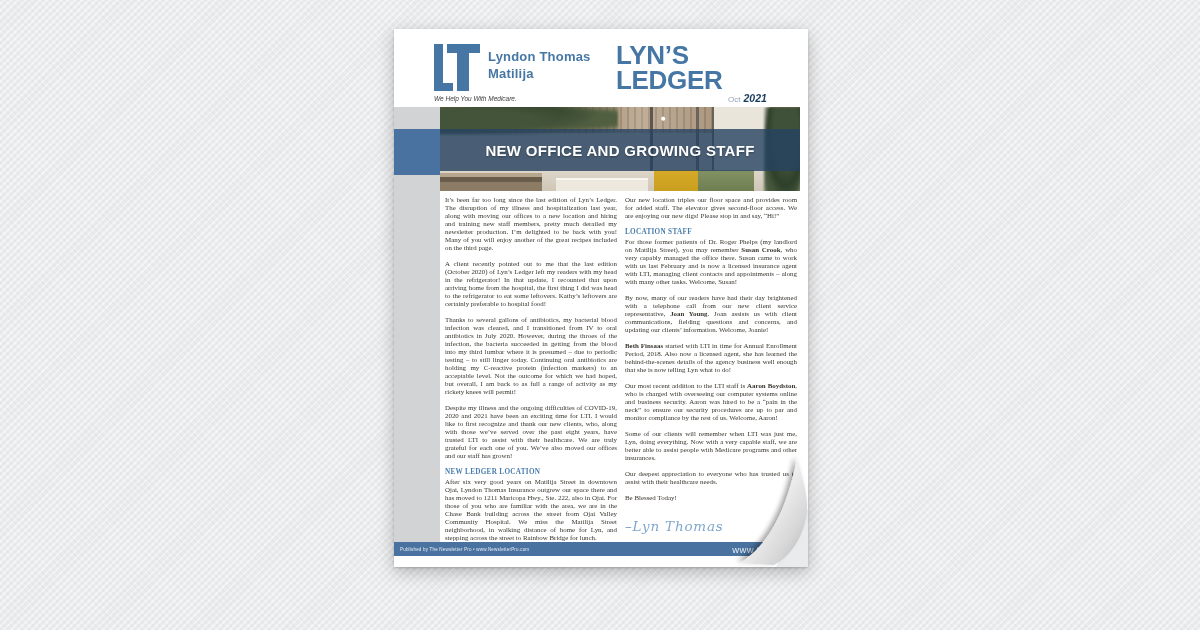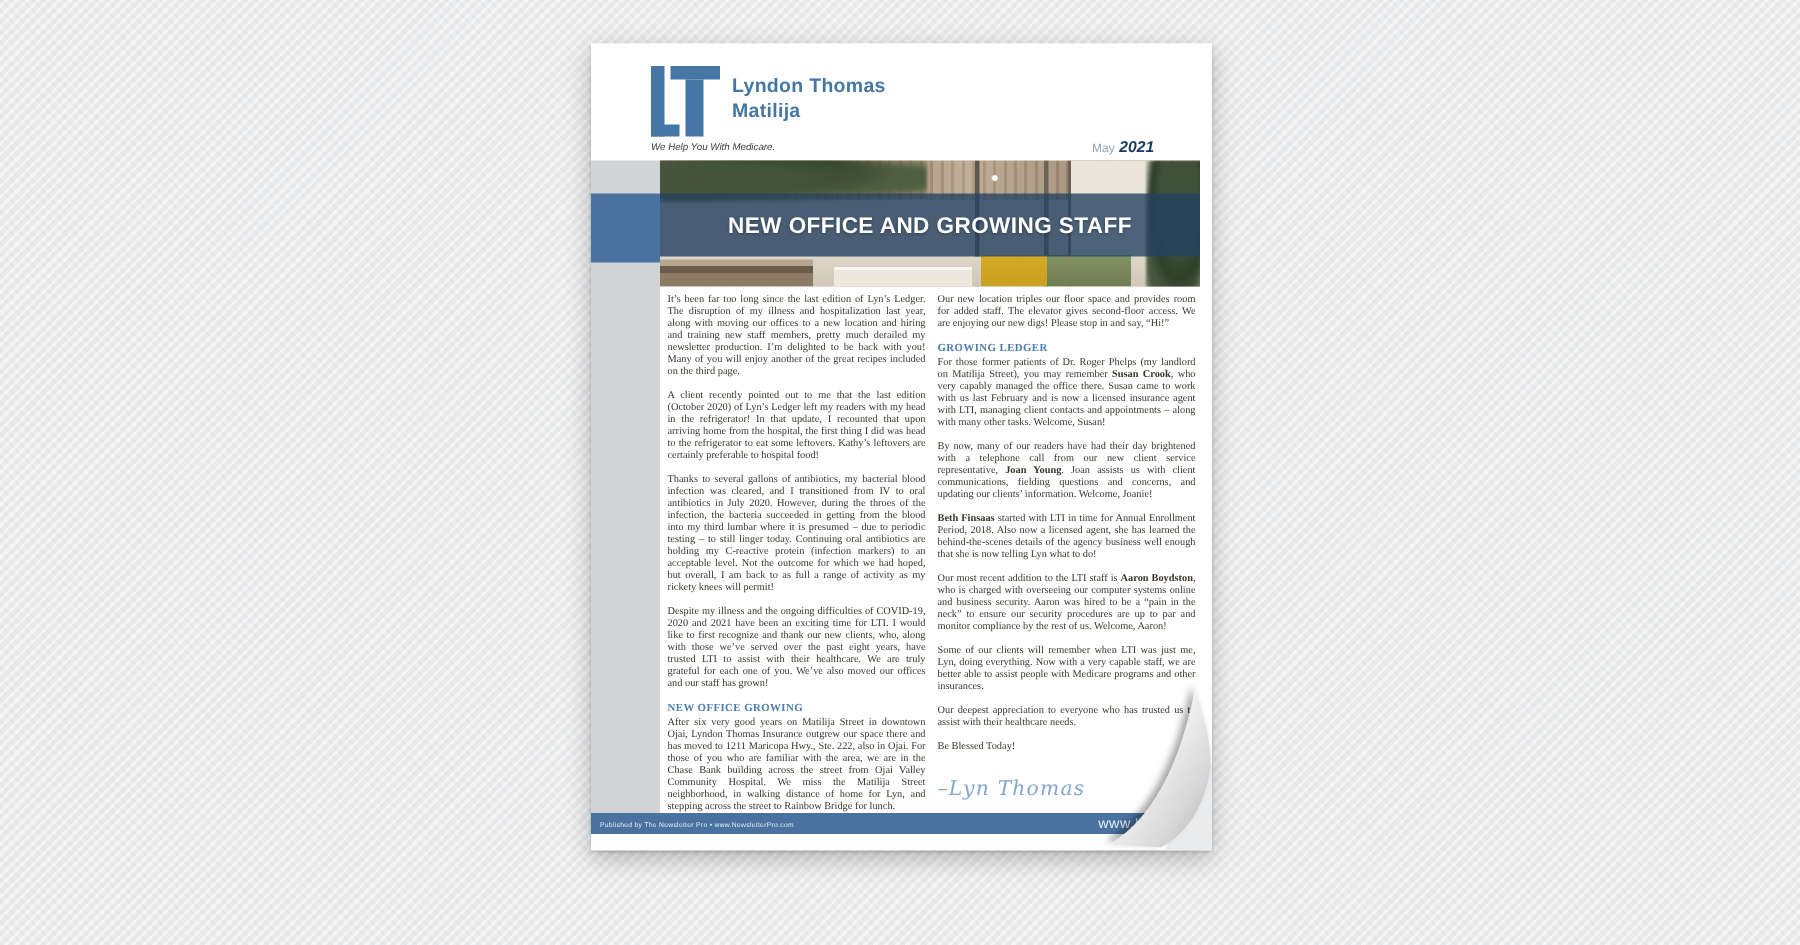--- a/index.html
+++ b/index.html
@@ -105,22 +105,26 @@
         <div class="lm-l"></div>
         <div class="lm-foot"></div>
         <div class="lm-ttop"></div>
         <div class="lm-tstem"></div>
       </div>
       <div class="logo-name">
         <span>Lyndon Thomas</span>
         <span>Matilija</span>
       </div>
       <div class="tagline">We Help You With Medicare.</div>
+      <div class="mast-title">
+        <span>LYN’S</span>
+        <span>LEDGER</span>
+      </div>
       <div class="issue">
-        <span class="month">May</span>
+        <span class="month">Oct</span>
         <span class="year">2021</span>
       </div>
     </div>
 
     <div class="sidebar">
       <div class="sidebar-accent"></div>
     </div>
 
     <div class="photo">
       <div class="ph-ceiling"></div>
@@ -138,26 +142,26 @@
         <span>NEW OFFICE AND GROWING STAFF</span>
       </div>
     </div>
 
     <div class="article">
       <div class="col">
           <div class="para"><span>It’s been far too long since the last edition of Lyn’s Ledger. The disruption of my illness and hospitalization last year, along with moving our offices to a new location and hiring and training new staff members, pretty much derailed my newsletter production. I’m delighted to be back with you! Many of you will enjoy another of the great recipes included on the third page.</span></div>
           <div class="para"><span>A client recently pointed out to me that the last edition (October 2020) of Lyn’s Ledger left my readers with my head in the refrigerator! In that update, I recounted that upon arriving home from the hospital, the first thing I did was head to the refrigerator to eat some leftovers. Kathy’s leftovers are certainly preferable to hospital food!</span></div>
           <div class="para"><span>Thanks to several gallons of antibiotics, my bacterial blood infection was cleared, and I transitioned from IV to oral antibiotics in July 2020. However, during the throes of the infection, the bacteria succeeded in getting from the blood into my third lumbar where it is presumed – due to periodic testing – to still linger today. Continuing oral antibiotics are holding my C-reactive protein (infection markers) to an acceptable level. Not the outcome for which we had hoped, but overall, I am back to as full a range of activity as my rickety knees will permit!</span></div>
           <div class="para"><span>Despite my illness and the ongoing difficulties of COVID-19, 2020 and 2021 have been an exciting time for LTI. I would like to first recognize and thank our new clients, who, along with those we’ve served over the past eight years, have trusted LTI to assist with their healthcare. We are truly grateful for each one of you. We’ve also moved our offices and our staff has grown!</span></div>
-          <div class="heading"><span>NEW OFFICE GROWING</span></div>
+          <div class="heading"><span>NEW LEDGER LOCATION</span></div>
           <div class="para"><span>After six very good years on Matilija Street in downtown Ojai, Lyndon Thomas Insurance outgrew our space there and has moved to 1211 Maricopa Hwy., Ste. 222, also in Ojai. For those of you who are familiar with the area, we are in the Chase Bank building across the street from Ojai Valley Community Hospital. We miss the Matilija Street neighborhood, in walking distance of home for Lyn, and stepping across the street to Rainbow Bridge for lunch.</span></div>
         </div>
       <div class="col">
           <div class="para"><span>Our new location triples our floor space and provides room for added staff. The elevator gives second-floor access. We are enjoying our new digs! Please stop in and say, “Hi!”</span></div>
-          <div class="heading"><span>GROWING LEDGER</span></div>
+          <div class="heading"><span>LOCATION STAFF</span></div>
           <div class="para"><span>For those former patients of Dr. Roger Phelps (my landlord on Matilija Street), you may remember </span><span class="b">Susan Crook</span><span>, who very capably managed the office there. Susan came to work with us last February and is now a licensed insurance agent with LTI, managing client contacts and appointments – along with many other tasks. Welcome, Susan!</span></div>
           <div class="para"><span>By now, many of our readers have had their day brightened with a telephone call from our new client service representative, </span><span class="b">Joan Young</span><span>. Joan assists us with client communications, fielding questions and concerns, and updating our clients’ information. Welcome, Joanie!</span></div>
           <div class="para"><span class="b">Beth Finsaas</span><span> started with LTI in time for Annual Enrollment Period, 2018. Also now a licensed agent, she has learned the behind-the-scenes details of the agency business well enough that she is now telling Lyn what to do!</span></div>
           <div class="para"><span>Our most recent addition to the LTI staff is </span><span class="b">Aaron Boydston</span><span>, who is charged with overseeing our computer systems online and business security. Aaron was hired to be a “pain in the neck” to ensure our security procedures are up to par and monitor compliance by the rest of us. Welcome, Aaron!</span></div>
           <div class="para"><span>Some of our clients will remember when LTI was just me, Lyn, doing everything. Now with a very capable staff, we are better able to assist people with Medicare programs and other insurances.</span></div>
           <div class="para"><span>Our deepest appreciation to everyone who has trusted us to assist with their healthcare needs.</span></div>
           <div class="para"><span>Be Blessed Today!</span></div>
           <div class="signature"><span>–Lyn Thomas</span></div>
         </div>
     </div>

